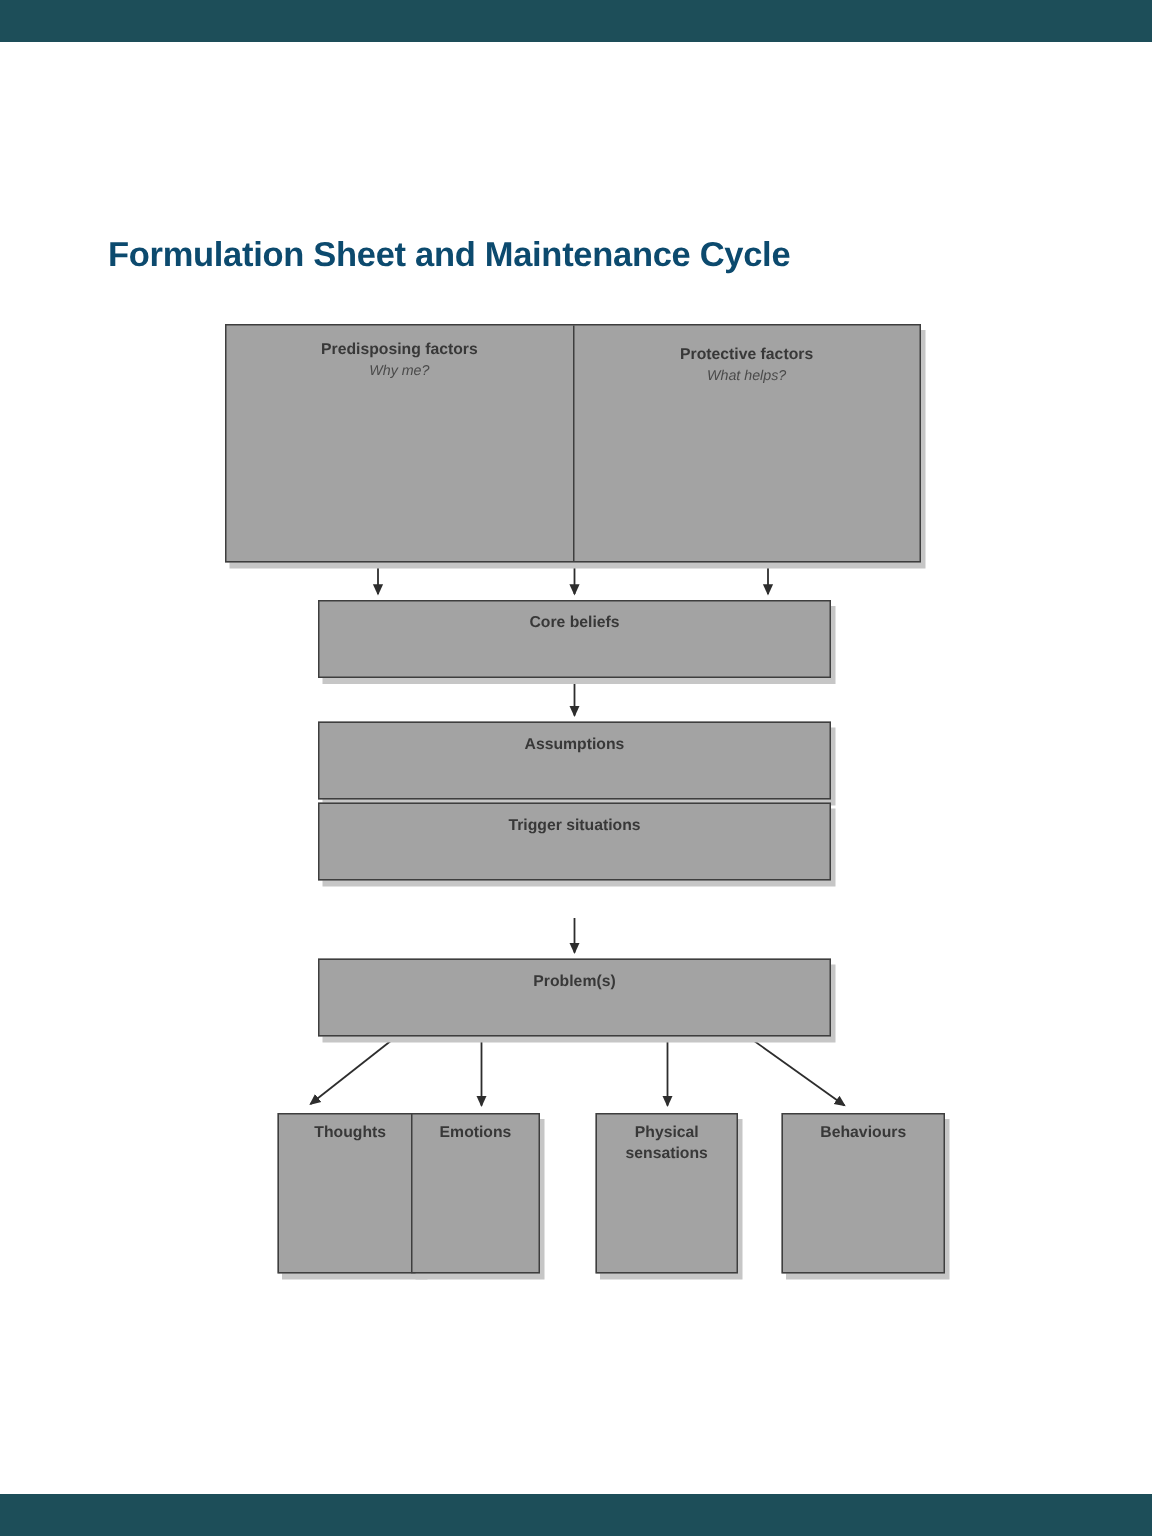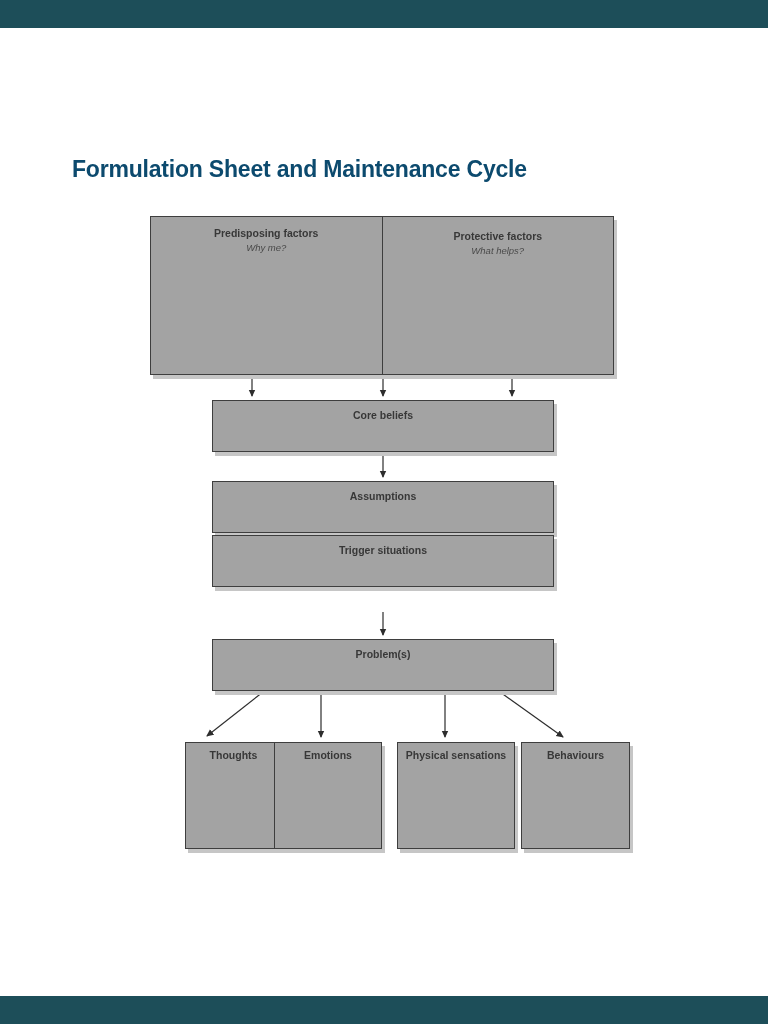--- a/index.html
+++ b/index.html
@@ -91,22 +91,22 @@
   #flow-problem  { top: 639px; }
 
   
   .outcome-box {
     top: 742px;
     height: 107px;
     text-align: center;
   }
   .outcome-box .label { padding: 5px 6px 0 6px; }
   #out-thoughts   { left: 149px; width: 97px; margin-left: 36px; }
-  #out-emotions   { left: 274px; width: 108px; }
-  #out-physical   { left: 397px; width: 118px; }
+  #out-emotions   { left: 274px; width: 86px; }
+  #out-physical   { left: 397px; width: 95px; }
   #out-behaviours { left: 521px; width: 109px; }
 
   .arrow-layer {
     position: absolute;
     left: 0; top: 0;
     width: 768px; height: 1024px;
     pointer-events: none;
   }
 </style>
 </head>

